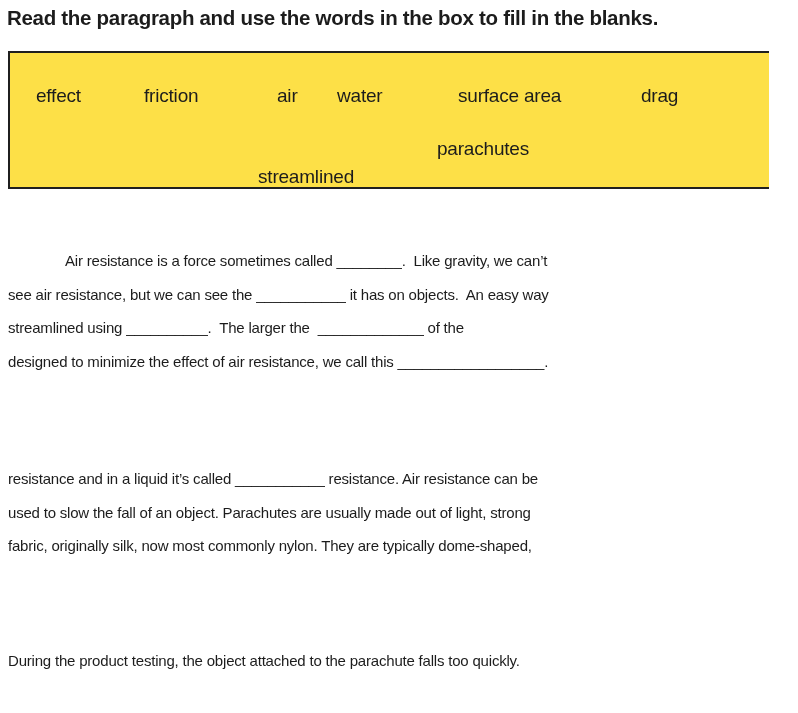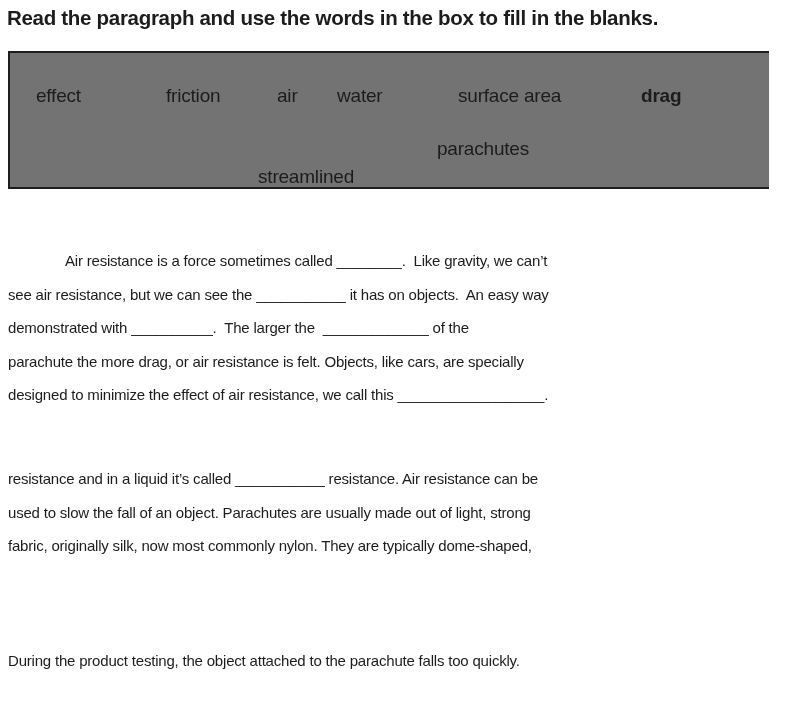--- a/index.html
+++ b/index.html
@@ -26,36 +26,36 @@
     white-space: pre;
   }
   .word-box {
     position: absolute;
     left: 8px;
     top: 51px;
     width: 783px;
     height: 138px;
     border: 2px solid #1f1f1f;
     box-sizing: border-box;
-    background: #737373;
+    background: #fde047;
   }
   .wb {
     position: absolute;
     font-size: 19px;
     letter-spacing: -0.2px;
     white-space: pre;
   }
   .wb.r1 { top: 32px; }
   .wb.r2 { top: 85px; }
   .w0 { left: 26px; }
-  .w1 { left: 156px; }
+  .w1 { left: 134px; }
   .w2 { left: 267px; }
   .w3 { left: 327px; }
   .w4 { left: 448px; }
-  .w5 { left: 631px; font-weight: bold; }
+  .w5 { left: 631px; }
   .w6 { left: 248px; margin-top: 28px; }
   .w7 { left: 427px; }
   .para {
     position: absolute;
     left: 8px;
     right: 2px;
   }
   .para .line {
     font-size: 15px;
     line-height: 33.5px;
@@ -81,22 +81,21 @@
     <span class="wb r1 w3">water</span>
     <span class="wb r1 w4">surface area</span>
     <span class="wb r1 w5">drag</span>
     <span class="wb r2 w6">streamlined</span>
     <span class="wb r2 w7">parachutes</span>
   </div>
 
   <div class="para p1">
     <div class="line indent">Air resistance is a force sometimes called ________.  Like gravity, we can’t</div>
     <div class="line">see air resistance, but we can see the ___________ it has on objects.  An easy way</div>
-    <div class="line">demonstrated with __________.  The larger the  _____________ of the</div>
-    <div class="line">parachute the more drag, or air resistance is felt. Objects, like cars, are specially</div>
+    <div class="line">streamlined using __________.  The larger the  _____________ of the</div>
     <div class="line">designed to minimize the effect of air resistance, we call this __________________.</div>
   </div>
 
   <div class="para p2">
     <div class="line">resistance and in a liquid it’s called ___________ resistance. Air resistance can be</div>
     <div class="line">used to slow the fall of an object. Parachutes are usually made out of light, strong</div>
     <div class="line">fabric, originally silk, now most commonly nylon. They are typically dome-shaped,</div>
   </div>
 
   <div class="para p3">

